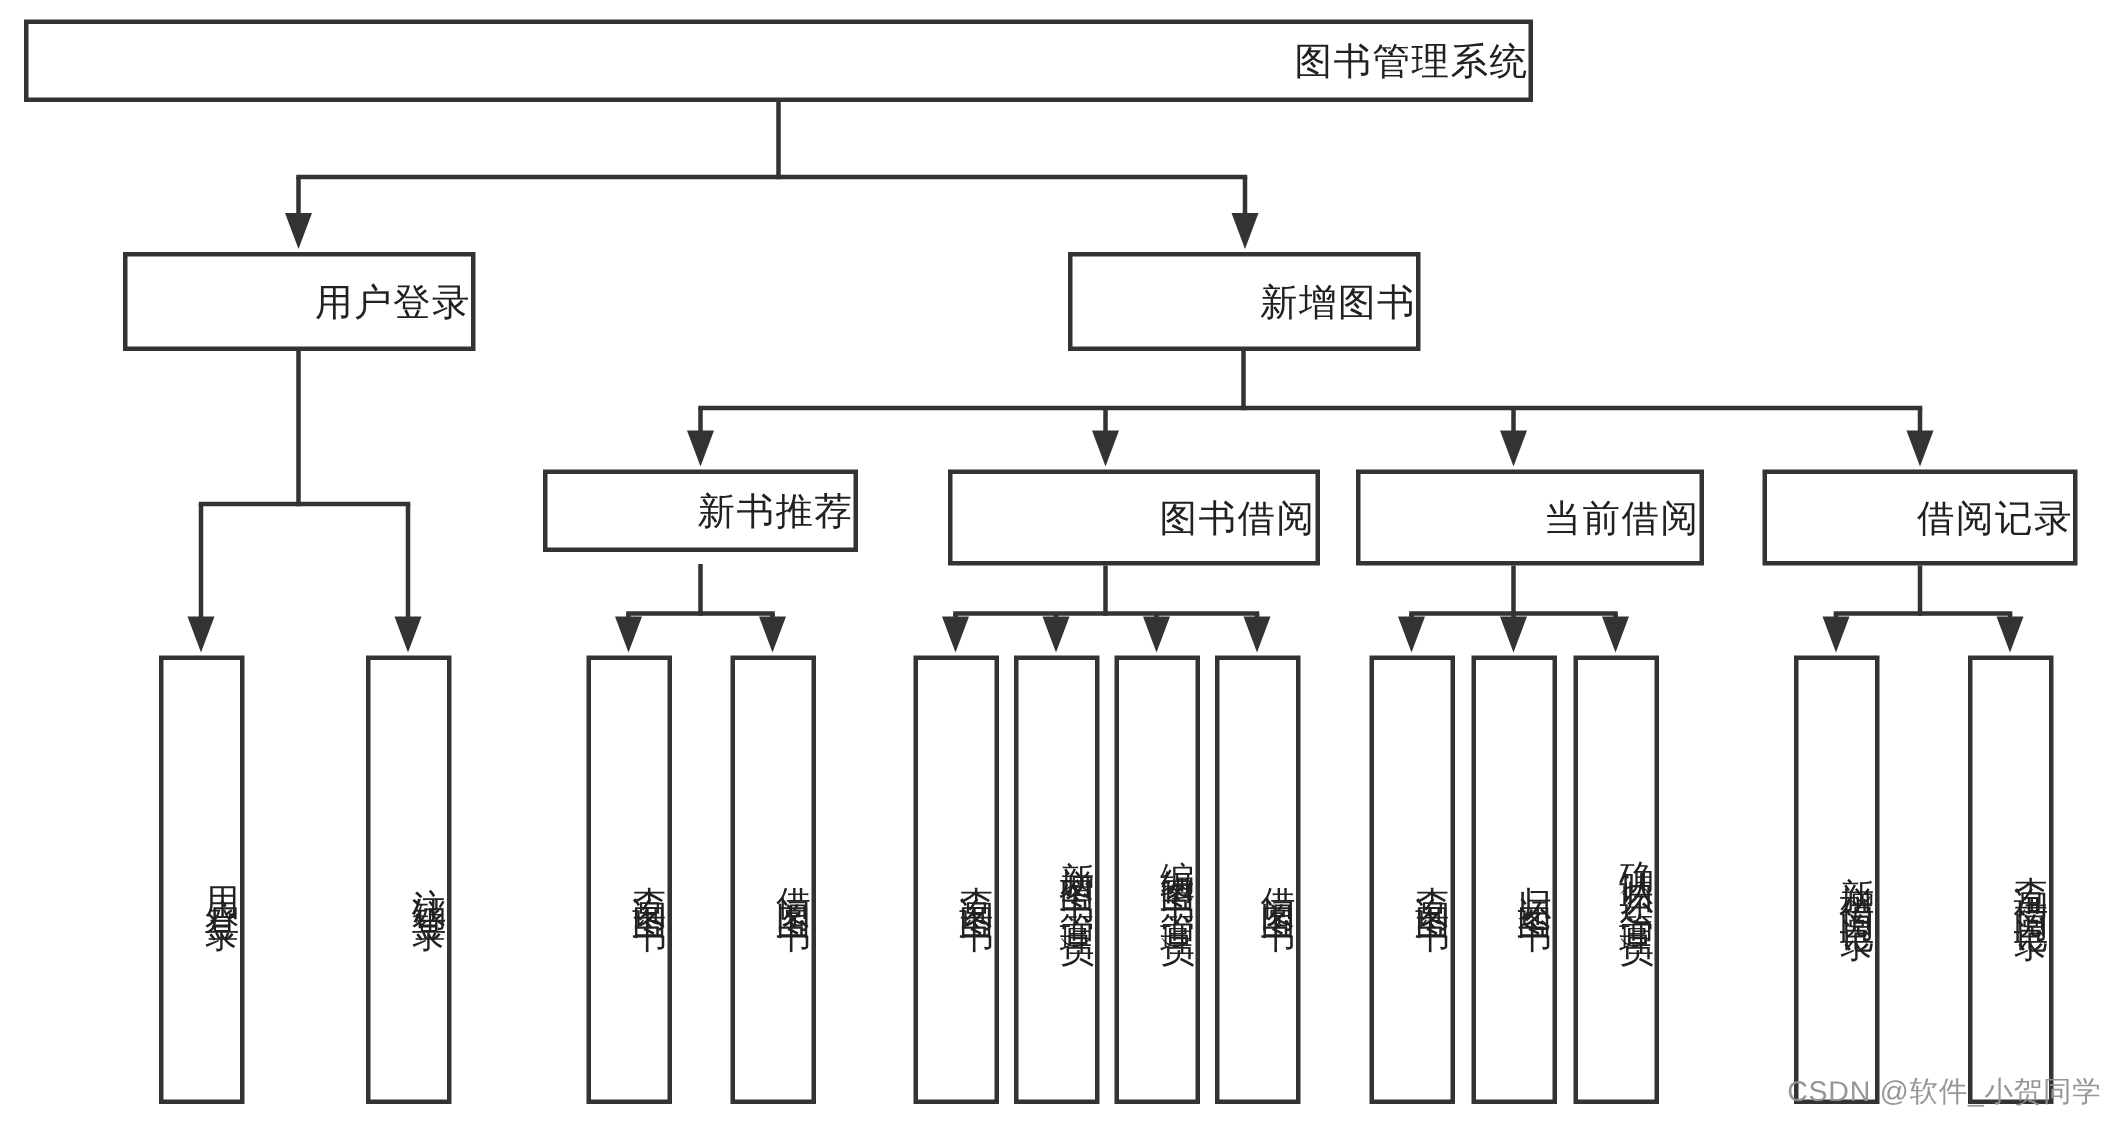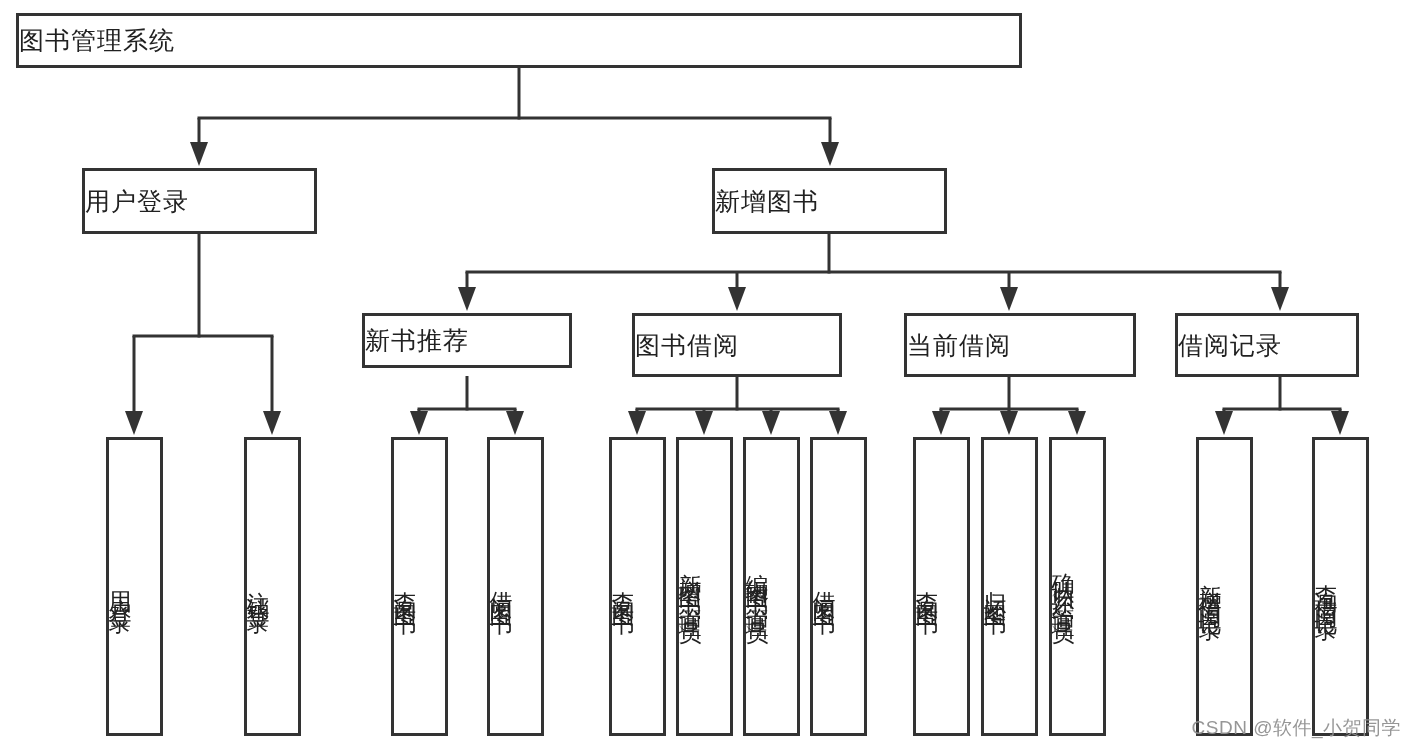--- a/index.html
+++ b/index.html
@@ -19,21 +19,21 @@
   .wires{
     position:absolute;left:0;top:0;width:1405px;height:747px;
     color:var(--line);
   }
   .wires line{stroke:currentColor;stroke-width:3;}
   .wires polygon{fill:currentColor;stroke:none;}
   .node{
     position:absolute;box-sizing:border-box;
     border:3px solid var(--line);
     background:var(--background);
-    display:flex;align-items:center;justify-content:flex-start;
+    display:flex;align-items:center;justify-content:flex-end;
     color:var(--text);
   }
   .node.h .label{
     font-size:25px;letter-spacing:1px;white-space:nowrap;
   }
   .node.v .label{
     writing-mode:vertical-rl;
     text-orientation:mixed;
     font-size:23px;letter-spacing:7px;line-height:1;
     white-space:nowrap;
@@ -133,27 +133,27 @@
   <div class="node h" style="left:82px;top:168px;width:235px;height:66px">
     <span class="label">用户登录</span>
   </div>
   <div class="node h" style="left:712px;top:168px;width:235px;height:66px">
     <span class="label">新增图书</span>
   </div>
 
   <div class="node h" style="left:362px;top:313px;width:210px;height:55px">
     <span class="label">新书推荐</span>
   </div>
-  <div class="node h" style="left:632px;top:313px;width:210px;height:64px">
+  <div class="node h" style="left:632px;top:313px;width:248px;height:64px">
     <span class="label">图书借阅</span>
   </div>
   <div class="node h" style="left:904px;top:313px;width:232px;height:64px">
     <span class="label">当前借阅</span>
   </div>
-  <div class="node h" style="left:1175px;top:313px;width:184px;height:64px">
+  <div class="node h" style="left:1175px;top:313px;width:210px;height:64px">
     <span class="label">借阅记录</span>
   </div>
 
   <div class="node v" style="left:105.5px;top:437px;width:57px;height:299px">
     <span class="label">用户登录</span>
   </div>
   <div class="node v" style="left:243.5px;top:437px;width:57px;height:299px">
     <span class="label">注销登录</span>
   </div>
 

